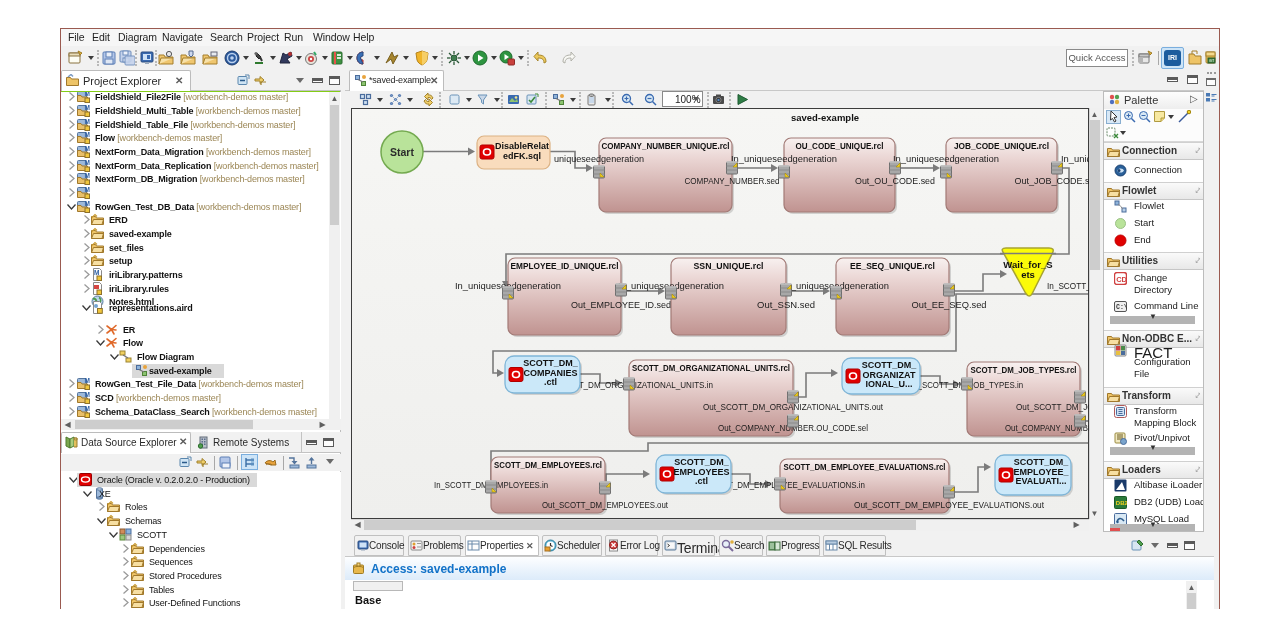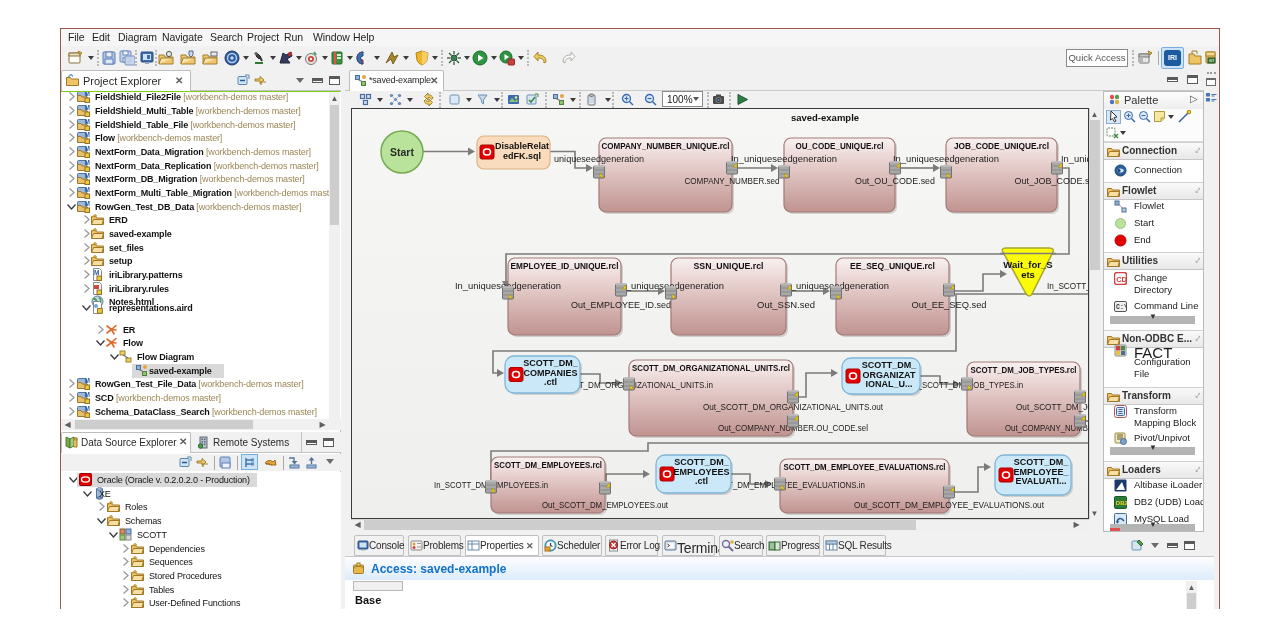--- a/index.html
+++ b/index.html
@@ -372,21 +372,20 @@
           </svg>
           <span class="bld" style="position:absolute;left:34px">NextForm_DB_Migration<span class="gd" style="font-weight:normal"> [workbench-demos master]</span></span>
         </div>
 <div class="trow" style="left:0;top:94px;width:280px">
           <svg class="tic" style="left:4px" viewBox="0 0 13 13">
             <path d="M4.5 2.5 L9 6.5 L4.5 10.5" fill="none" stroke="#9a9a9a" stroke-width="1.3"></path>
           </svg>
           <svg class="tic" style="left:16px" viewBox="0 0 13 13">
             <use href="#sym-proj"></use>
           </svg>
-          <span class="bld" style="position:absolute;left:34px">NextForm_Multi_Table_Migration<span class="gd" style="font-weight:normal"> [workbench-demos mast</span></span>
         </div>
 <div class="trow" style="left:0;top:108px;width:280px">
           <svg class="tic" style="left:4px" viewBox="0 0 13 13">
             <path d="M2.5 4.5 L6.5 9 L10.5 4.5" fill="none" stroke="#3a3a3a" stroke-width="1.3"></path>
           </svg>
           <svg class="tic" style="left:16px" viewBox="0 0 13 13">
             <use href="#sym-proj"></use>
           </svg>
           <span class="bld" style="position:absolute;left:34px">RowGen_Test_DB_Data<span class="gd" style="font-weight:normal"> [workbench-demos master]</span></span>
         </div>
@@ -750,21 +749,21 @@
     <svg class="tic" style="left:272px;top:2px" viewBox="0 0 13 13">
           <circle cx="5.5" cy="5.5" r="4" fill="#d8e8f4" stroke="#3a6ab0" stroke-width="1.3"></circle>
           <path d="M8.5 8.5 L12 12" stroke="#3a6ab0" stroke-width="1.5"></path>
           <path d="M3.5 5.5 h4 M5.5 3.5 v4" stroke="#3a6ab0" stroke-width="1.2"></path>
         </svg>
     <svg class="tic" style="left:295px;top:2px" viewBox="0 0 13 13">
           <circle cx="5.5" cy="5.5" r="4" fill="#d8e8f4" stroke="#3a6ab0" stroke-width="1.3"></circle>
           <path d="M8.5 8.5 L12 12" stroke="#3a6ab0" stroke-width="1.5"></path>
           <path d="M3.5 5.5 h4" stroke="#3a6ab0" stroke-width="1.2"></path>
         </svg>
-    <div class="abs" style="left:313px;top:0;width:41px;height:16px;background:#fff;border:1px solid #8a8a8a;font-size:10px;color:#222;line-height:15px;padding-left:4px">100%<span style="position:absolute;right:3px;top:5px;width:0;height:0;border-left:3px solid transparent;border-right:3px solid transparent;border-top:4px solid #555"></span></div>
+    <div class="abs" style="left:313px;top:0;width:41px;height:16px;background:#fff;border:1px solid #8a8a8a;font-size:10px;color:#222;line-height:15px;padding-left:12px">100%<span style="position:absolute;right:3px;top:5px;width:0;height:0;border-left:3px solid transparent;border-right:3px solid transparent;border-top:4px solid #555"></span></div>
     <div class="tsep" style="left:358px;top:1px"></div>
     <svg class="tic" style="left:363px;top:2px" viewBox="0 0 13 13">
           <rect x="1" y="3" width="11" height="8" rx="1" fill="#4a4a4a"></rect>
           <rect x="4" y="1.5" width="5" height="2.5" fill="#4a4a4a"></rect>
           <circle cx="6.5" cy="7" r="2.6" fill="#2a2a2a" stroke="#888"></circle>
           <circle cx="6.5" cy="7" r="1.2" fill="#5a8ac0"></circle>
         </svg>
     <div class="tsep" style="left:380px;top:1px"></div>
     <svg class="tic" style="left:387px;top:2px" viewBox="0 0 13 13">
           <path d="M2 1.5 L11.5 6.5 L2 11.5 Z" fill="#2e7d46" stroke="#1d5a30"></path>

